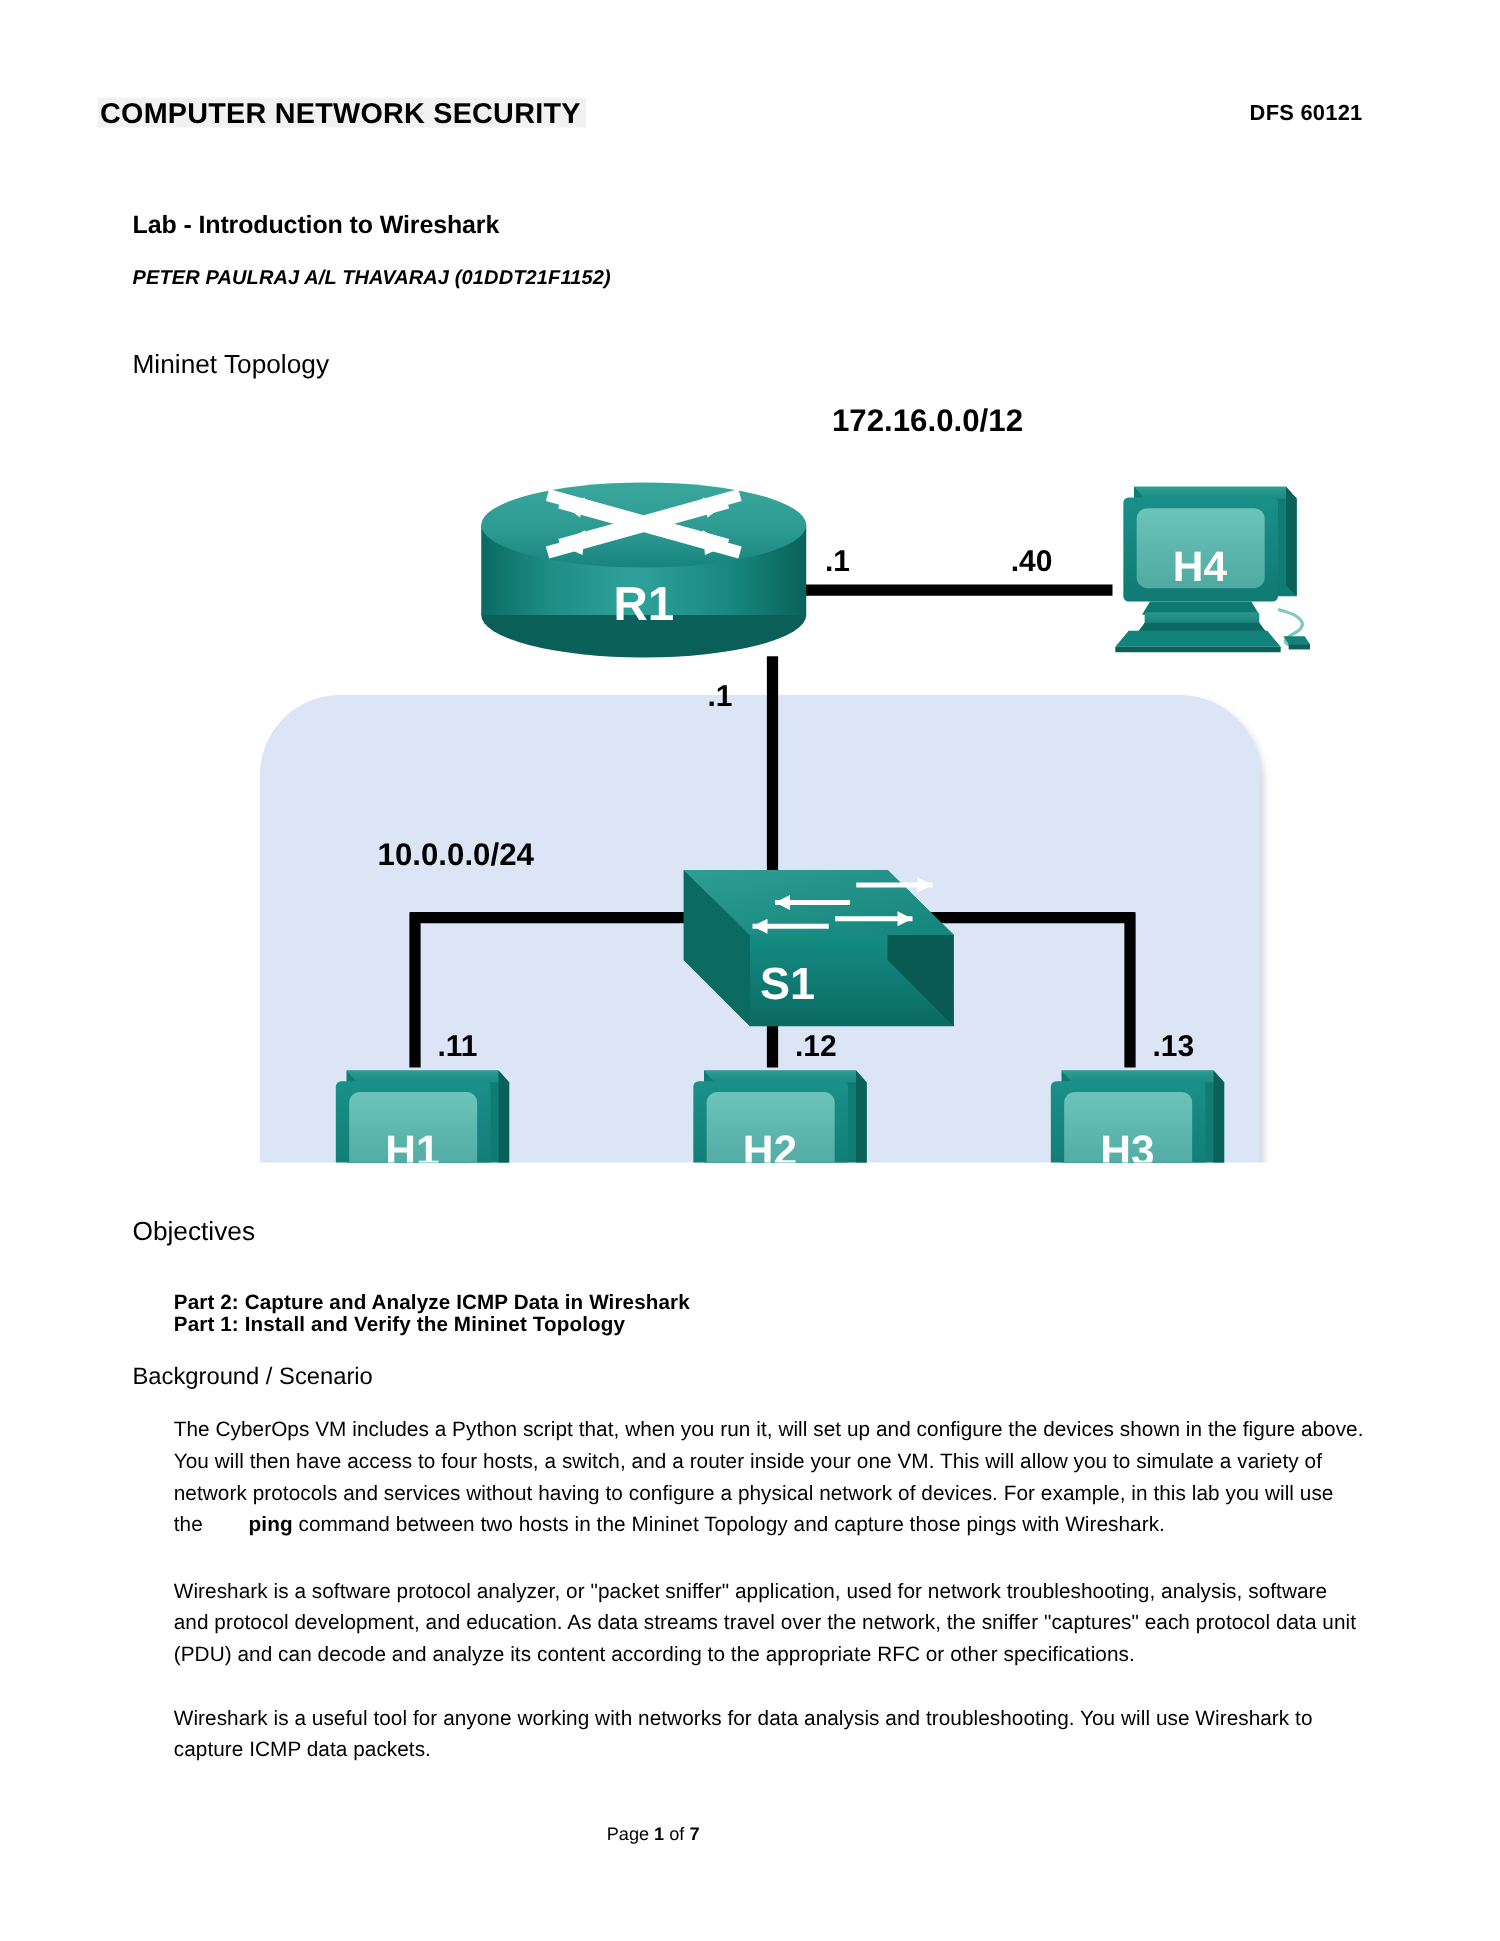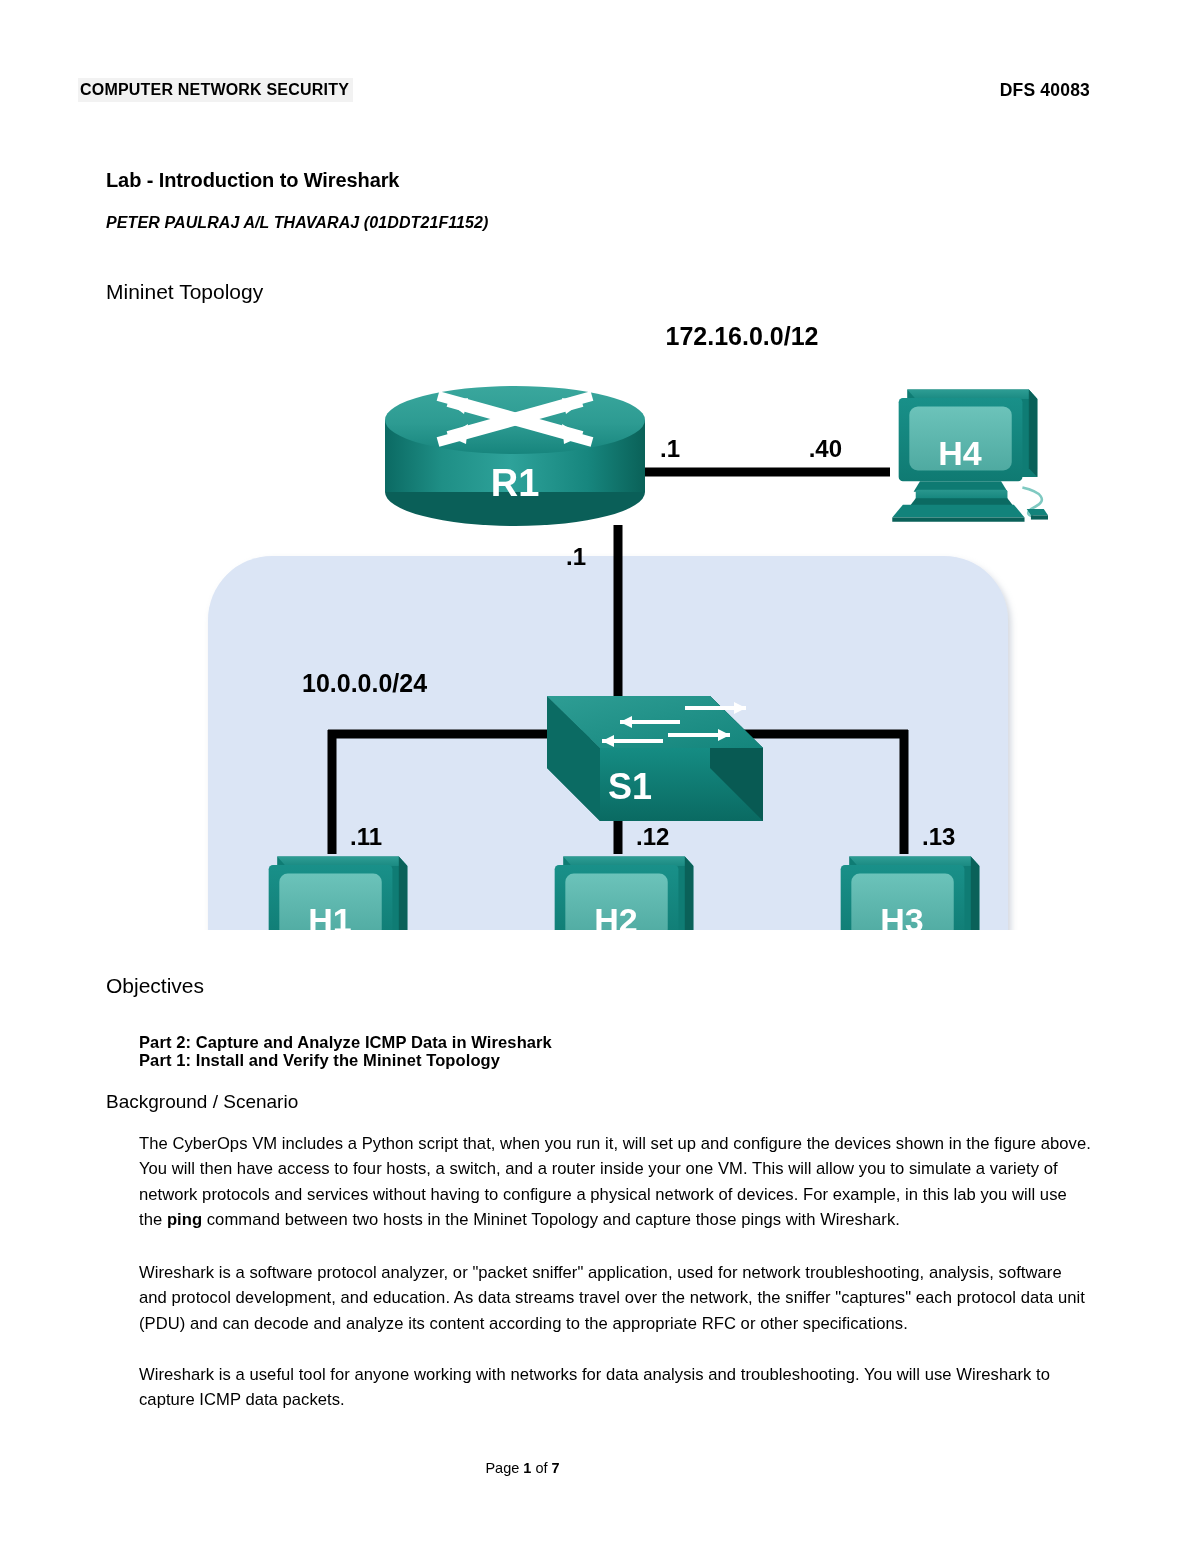--- a/index.html
+++ b/index.html
@@ -21,21 +21,21 @@
     position: absolute;
     left: 78px;
     top: 78px;
     width: 1012px;
     height: 26px;
   }
   .hdr-left {
     position: absolute;
     left: 0;
     top: 0;
-    font-size: 16px;
+    font-size: 23px;
     font-weight: bold;
     letter-spacing: 0.2px;
     background: #f2f2f2;
     padding: 2px 4px 2px 2px;
     line-height: 20px;
   }
   .hdr-right {
     position: absolute;
     right: 0;
     top: 2px;
@@ -93,21 +93,21 @@
     left: 139px;
     width: 952px;
     font-size: 16.6px;
     line-height: 25.6px;
     text-align: left;
     letter-spacing: 0.05px;
   }
   #para-0 { top: 1114px; }
   #para-1 { top: 1243px; }
   #para-2 { top: 1345px; }
-  .body-para b { font-weight: bold; }
+  .body-para b { font-weight: bold; margin-left: 32px; }
 
   
   .page-footer {
     position: absolute;
     left: 0;
     top: 1458px;
     width: 1045px;
     text-align: center;
     font-size: 14.5px;
     line-height: 20px;
@@ -122,21 +122,21 @@
     width: 880px;
     height: 630px;
   }
   .topology svg { display: block; }
 </style>
 </head>
 <body>
 
 <div class="page-header">
   <span class="hdr-left">COMPUTER NETWORK SECURITY</span>
-  <span class="hdr-right">DFS 40083</span>
+  <span class="hdr-right">DFS 60121</span>
 </div>
 
 <h1 class="doc-title">Lab - Introduction to Wireshark</h1>
 <div class="doc-author">PETER PAULRAJ A/L THAVARAJ (01DDT21F1152)</div>
 <h2 class="h2-heading" id="heading-mininet">Mininet Topology</h2>
 
 <div class="topology">
 <svg width="880" height="630" viewBox="0 0 880 630" xmlns="http://www.w3.org/2000/svg">
   <defs>
     <linearGradient id="gradRouterTop" x1="0" y1="0" x2="0" y2="1">

